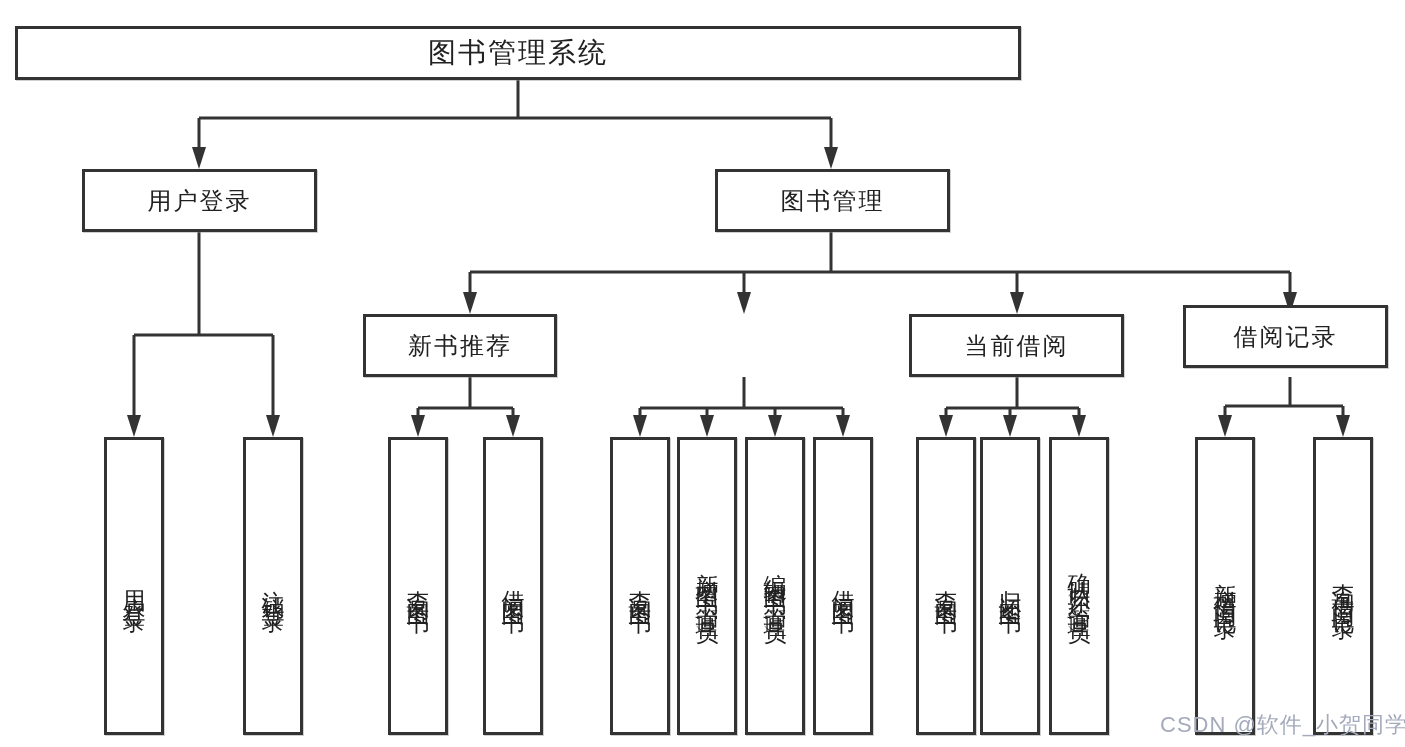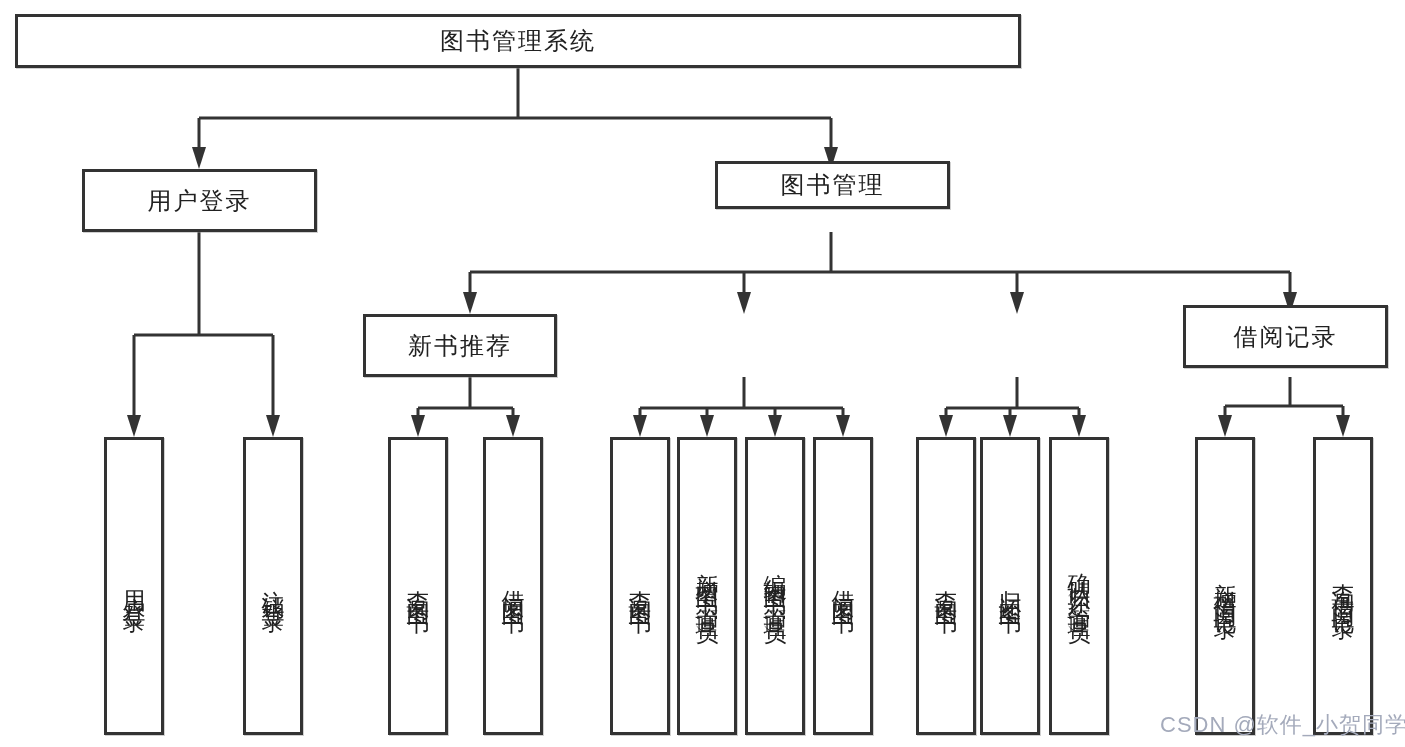--- a/index.html
+++ b/index.html
@@ -3,21 +3,21 @@
 <meta charset="utf-8">
 <style>
   html,body{margin:0;padding:0;background:#ffffff;}
   body{width:1405px;height:747px;position:relative;overflow:hidden;
        font-family:"Liberation Sans","DejaVu Sans",sans-serif;color:#212121;}
   #stage{position:absolute;left:0;top:0;width:1405px;height:747px;}
   svg.connectors{position:absolute;left:0;top:0;z-index:1;}
   .box{position:absolute;box-sizing:border-box;background:#ffffff;
        border:3px solid #333333;display:flex;align-items:center;justify-content:center;
        z-index:2;box-shadow:1px 1px 0 rgba(150,150,150,0.45);}
-  .box-root{font-size:24px;letter-spacing:2px;}
+  .box-root{font-size:28px;letter-spacing:2px;margin-top:12px;}
   .box-h{font-size:24px;letter-spacing:2px;}
   .leaf{font-size:23px;}
   .leaf span{writing-mode:vertical-rl;text-orientation:mixed;letter-spacing:7px;line-height:1;}
   .watermark{position:absolute;left:1160px;top:710px;z-index:5;font-size:22px;
              color:#a4aabb;white-space:nowrap;letter-spacing:1px;}
 </style>
 </head>
 <body>
 
 <div id="stage">
@@ -62,26 +62,29 @@
     </g>
   </svg>
 
   <div class="box box-root" style="left:15px;top:14px;width:1006px;height:54px">
     <span>图书管理系统</span>
   </div>
 
   <div class="box box-h" style="left:82px;top:169px;width:235px;height:63px">
     <span>用户登录</span>
   </div>
-  <div class="box box-h" style="left:715px;top:161px;width:235px;height:48px">
+  <div class="box box-h" style="left:715px;top:169px;width:235px;height:63px">
     <span>图书管理</span>
   </div>
 
   <div class="box box-h" style="left:363px;top:314px;width:194px;height:63px">
     <span>新书推荐</span>
+  </div>
+  <div class="box box-h" style="left:909px;top:314px;width:215px;height:63px">
+    <span>当前借阅</span>
   </div>
   <div class="box box-h" style="left:1183px;top:305px;width:205px;height:63px">
     <span>借阅记录</span>
   </div>
 
   <div class="box leaf" style="left:104px;top:437px;width:60px;height:298px">
     <span>用户登录</span>
   </div>
   <div class="box leaf" style="left:243px;top:437px;width:60px;height:298px">
     <span>注销登录</span>

